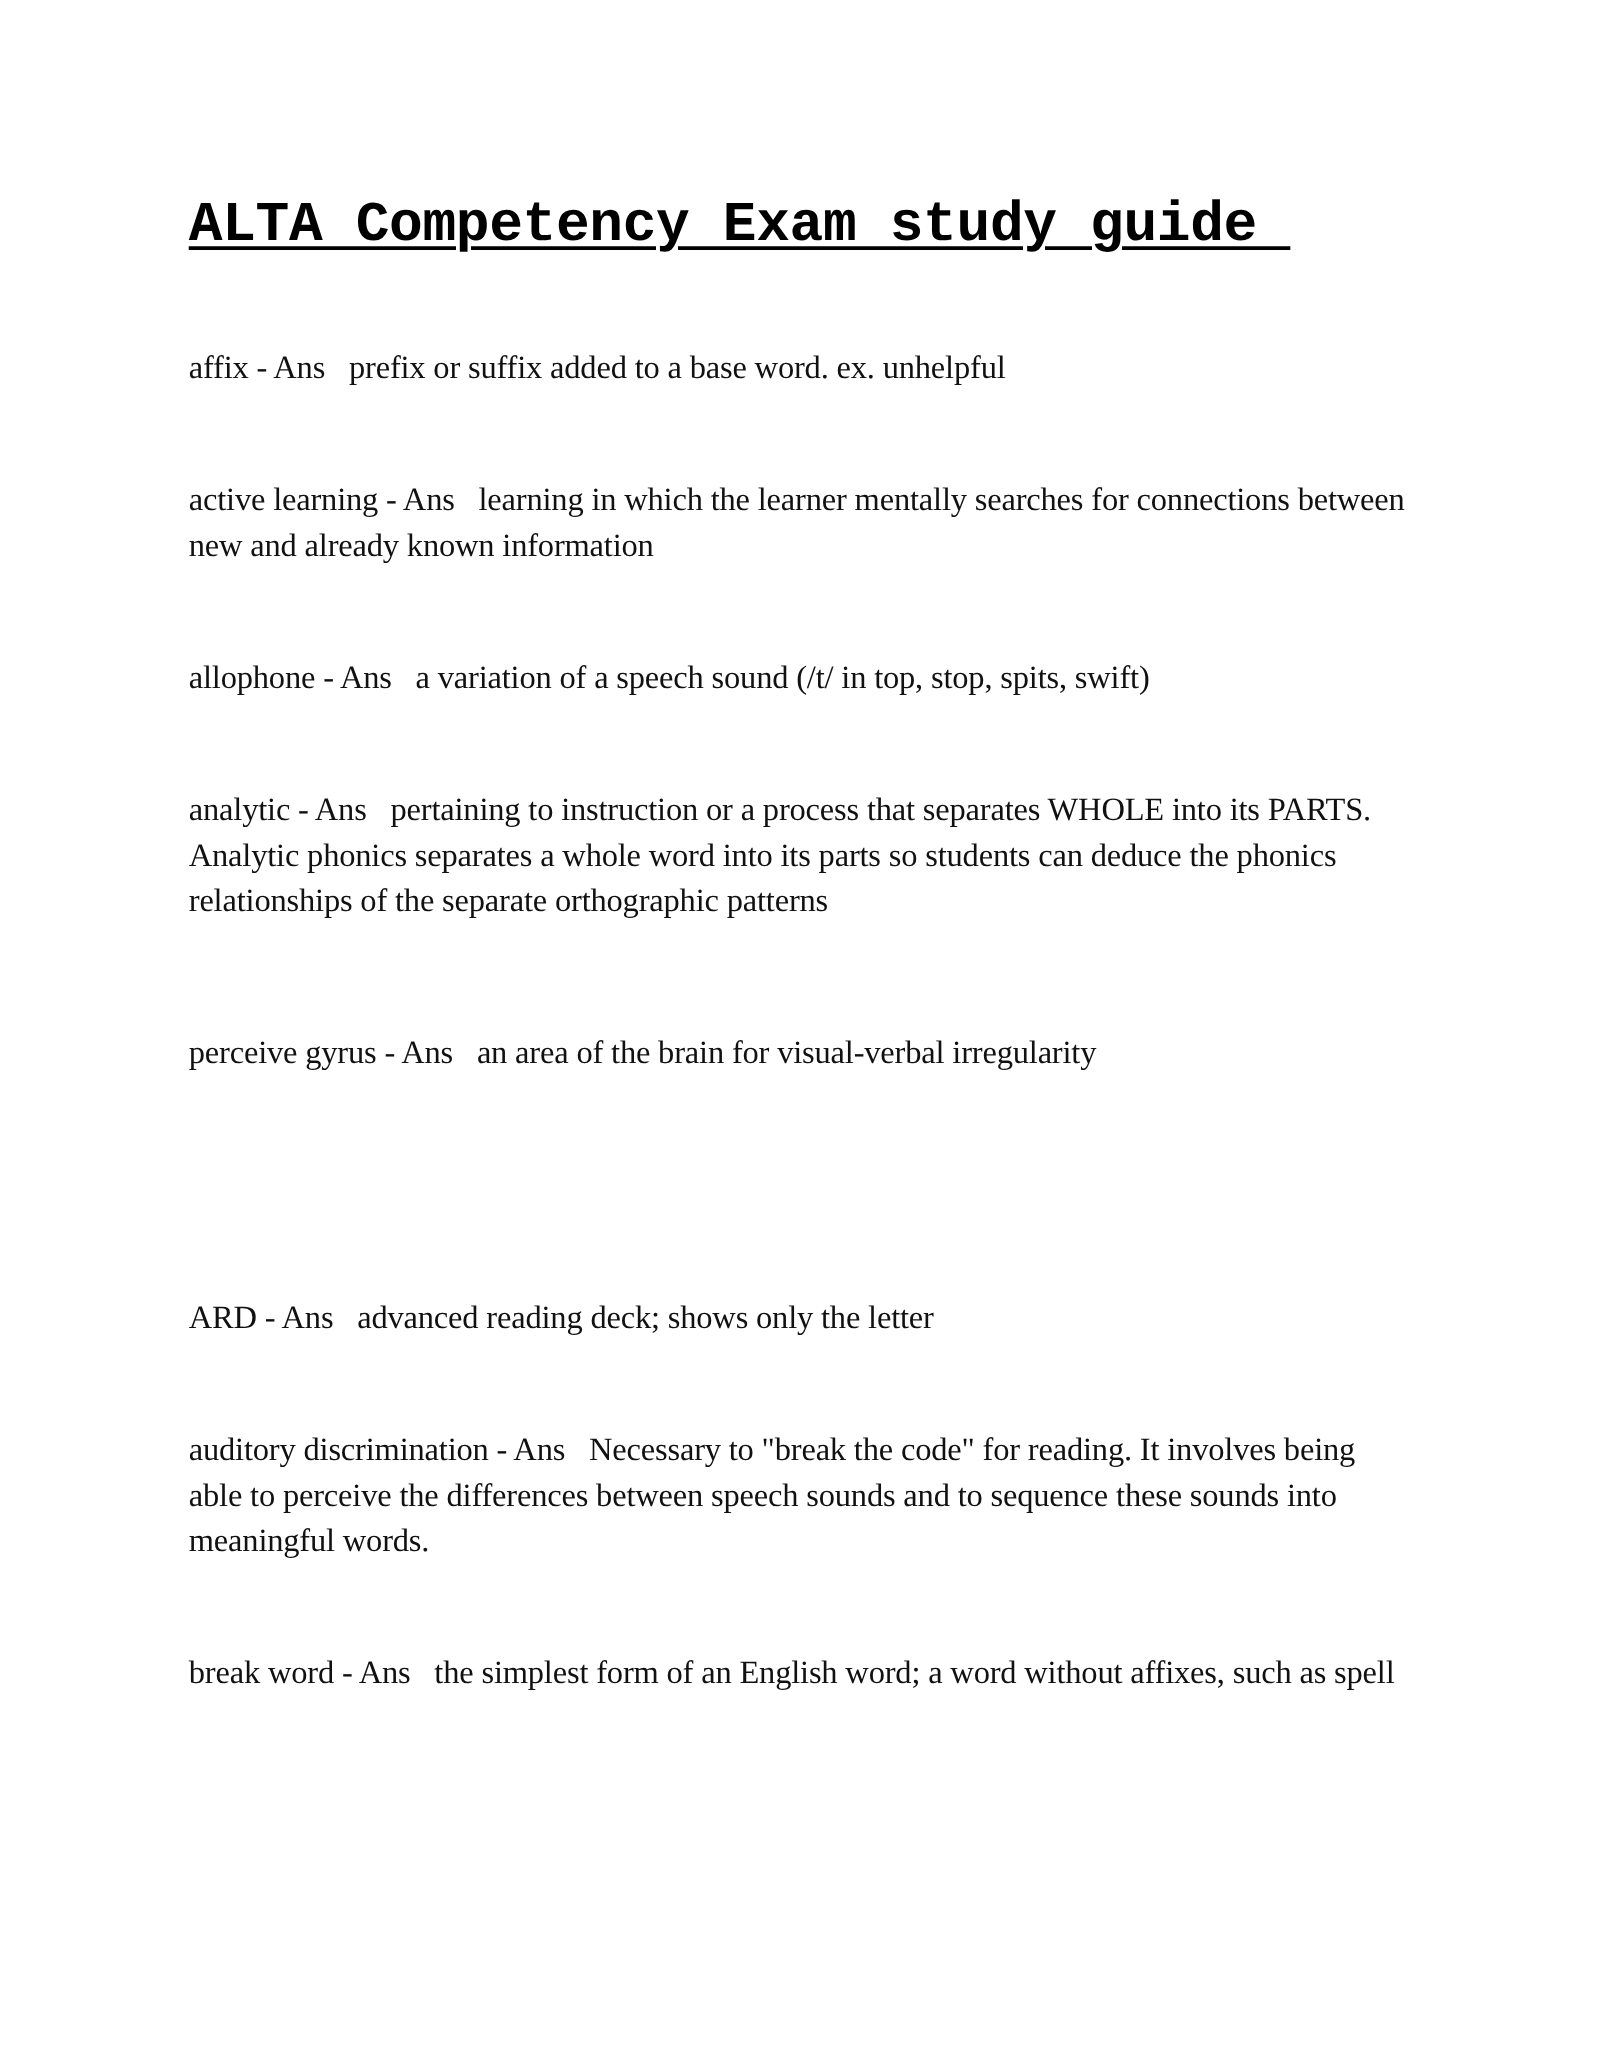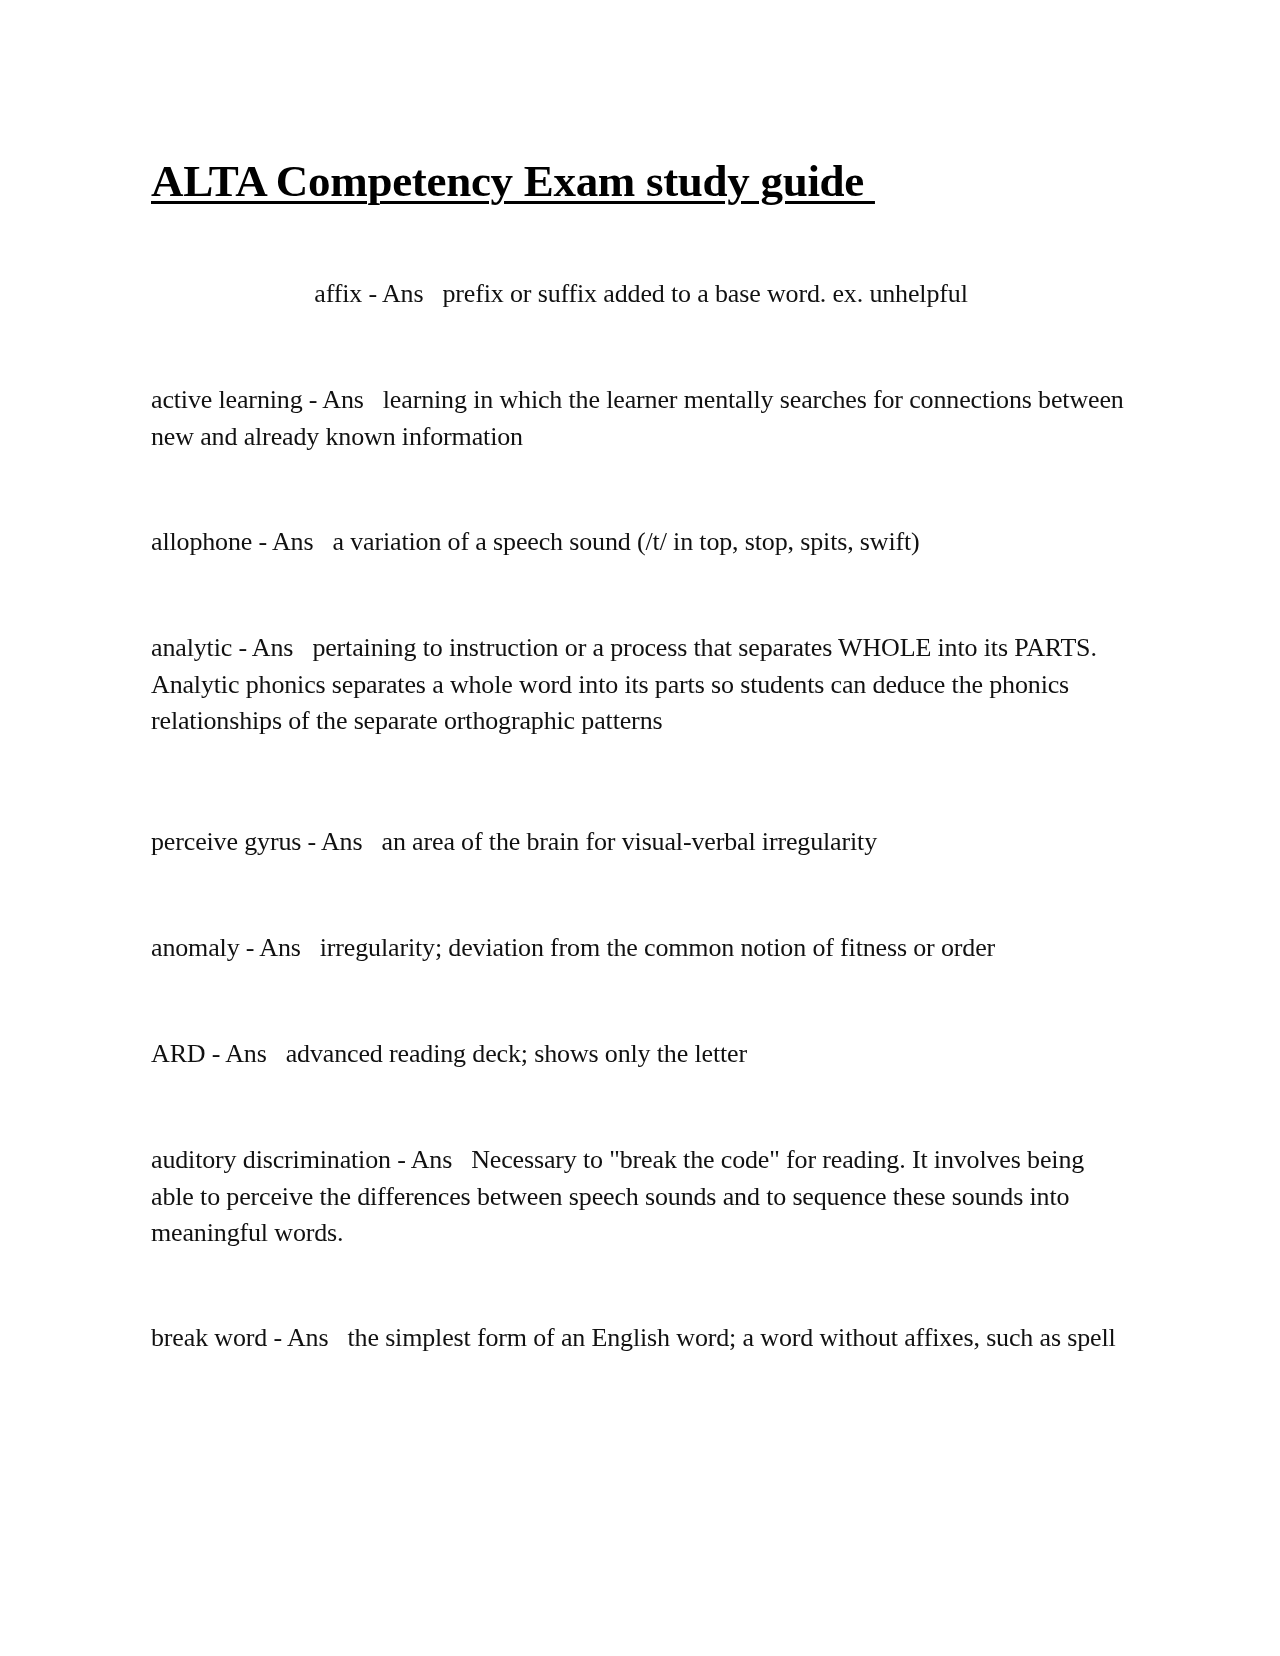--- a/index.html
+++ b/index.html
@@ -22,21 +22,21 @@
       width: 1280px;
       height: 1656px;
       background: #ffffff;
     }
     .title {
       position: absolute;
       left: 151px;
       top: 150px;
       width: 1000px;
       margin: 0;
-      font-family: Liberation Serif, serif;
+      font-family: Liberation Mono, monospace;
       font-weight: bold;
       font-size: 45px;
       line-height: 62px;
       letter-spacing: -0.3px;
       text-decoration: underline;
       text-decoration-thickness: 3px;
       text-underline-offset: 5px;
       color: #000000;
     }
     .title span {
@@ -59,43 +59,40 @@
   </style>
 </head>
 <body>
 
 <div class="page">
 
   <h1 class="title">
     <span>ALTA Competency Exam study guide </span>
   </h1>
 
-  <p class="entry" style="top:276px;text-align:center;">
+  <p class="entry" style="top:276px;">
     <span class="term">affix</span><span class="sep"> - Ans   </span><span class="def">prefix or suffix added to a base word. ex. unhelpful</span>
   </p>
 
   <p class="entry" style="top:382px;">
     <span class="term">active learning</span><span class="sep"> - Ans   </span><span class="def">learning in which the learner mentally searches for connections between new and already known information</span>
   </p>
 
   <p class="entry" style="top:524px;">
     <span class="term">allophone</span><span class="sep"> - Ans   </span><span class="def">a variation of a speech sound (/t/ in top, stop, spits, swift)</span>
   </p>
 
   <p class="entry" style="top:630px;">
     <span class="term">analytic</span><span class="sep"> - Ans   </span><span class="def">pertaining to instruction or a process that separates WHOLE into its PARTS. Analytic phonics separates a whole word into its parts so students can deduce the phonics relationships of the separate orthographic patterns</span>
   </p>
 
   <p class="entry" style="top:824px;">
     <span class="term">perceive gyrus</span><span class="sep"> - Ans   </span><span class="def">an area of the brain for visual-verbal irregularity</span>
   </p>
 
-  <p class="entry" style="top:930px;">
-    <span class="term">anomaly</span><span class="sep"> - Ans   </span><span class="def">irregularity; deviation from the common notion of fitness or order</span>
-  </p>
 
   <p class="entry" style="top:1142px;">
     <span class="term">auditory discrimination</span><span class="sep"> - Ans   </span><span class="def">Necessary to "break the code" for reading. It involves being able to perceive the differences between speech sounds and to sequence these sounds into meaningful words.</span>
   </p>
 
   <p class="entry" style="top:1036px;">
     <span class="term">ARD</span><span class="sep"> - Ans   </span><span class="def">advanced reading deck; shows only the letter</span>
   </p>
 
   <p class="entry" style="top:1320px;">

